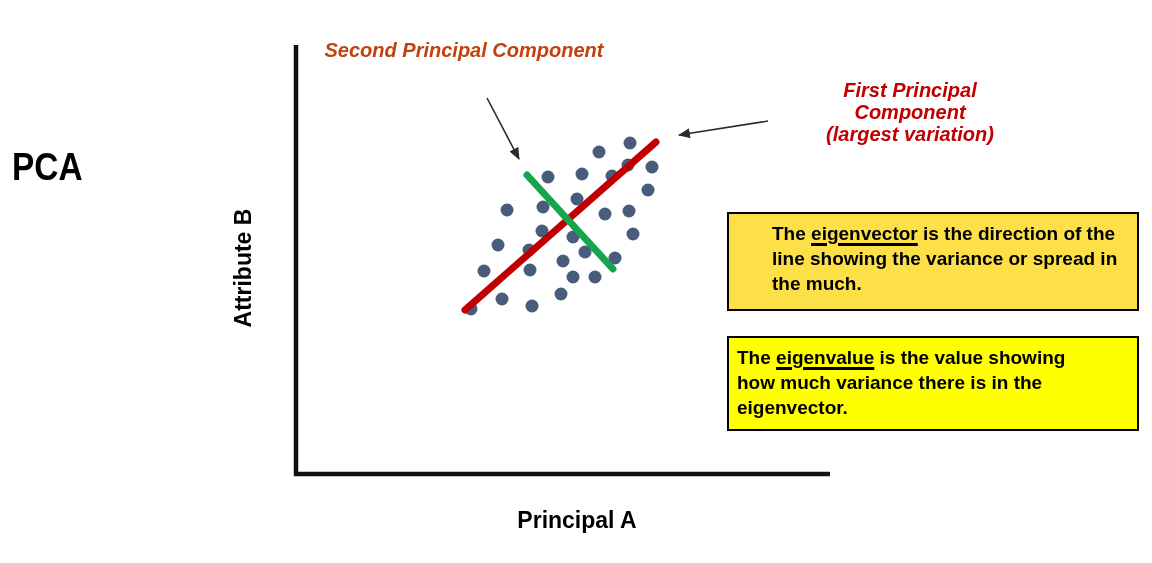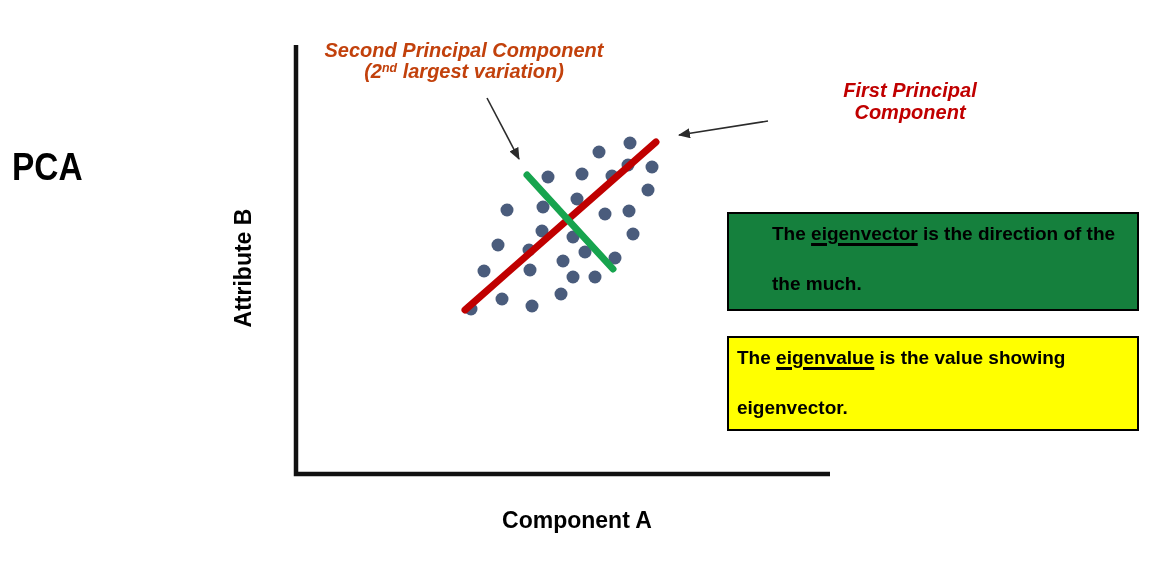--- a/index.html
+++ b/index.html
@@ -118,27 +118,27 @@
       <circle cx="471" cy="309" r="6.5" fill="#4A5C7C"></circle>
       <line x1="465" y1="310" x2="656" y2="142" stroke="#C00000" stroke-width="7" stroke-linecap="round"></line>
       <line x1="527" y1="175" x2="613" y2="269" stroke="#17A44E" stroke-width="7" stroke-linecap="round"></line>
       <line x1="487" y1="98" x2="519" y2="159" stroke="#2b2b2b" stroke-width="1.6" marker-end="url(#ah)"></line>
       <line x1="768" y1="121" x2="679" y2="135" stroke="#2b2b2b" stroke-width="1.6" marker-end="url(#ah)"></line>
     </svg>
 
   <div class="pca-title">PCA</div>
 
   <div class="ylabel">Attribute B</div>
-  <div class="xlabel">Component A</div>
+  <div class="xlabel">Principal A</div>
 
   <div class="pc-label pc2" style="color: #c2410c;">
     <div>Second Principal Component</div>
-    <div><span>(2</span><span class="sup">nd</span><span> largest variation)</span></div>
   </div>
 
   <div class="pc-label pc1" style="color: rgb(192, 0, 0);">
     <div>First Principal Component</div>
+    <div>(largest variation)</div>
   </div>
 
-  <div class="callout c1" style="background: #15803d; border-color: rgb(0, 0, 0); padding-left: 43px;"><span>The </span><span class="u">eigenvector</span><span> is the direction of the</span><br><br><span>the much.</span></div>
-  <div class="callout c2" style="background: rgb(255, 255, 0); border-color: rgb(0, 0, 0);"><span>The </span><span class="u">eigenvalue</span><span> is the value showing</span><br><br><span>eigenvector.</span></div>
+  <div class="callout c1" style="background: #fde047; border-color: rgb(0, 0, 0); padding-left: 43px;"><span>The </span><span class="u">eigenvector</span><span> is the direction of the</span><br><span>line showing the variance or spread in</span><br><span>the much.</span></div>
+  <div class="callout c2" style="background: rgb(255, 255, 0); border-color: rgb(0, 0, 0);"><span>The </span><span class="u">eigenvalue</span><span> is the value showing</span><br><span>how much variance there is in the</span><br><span>eigenvector.</span></div>
 
 </div>
 
 </body></html>

